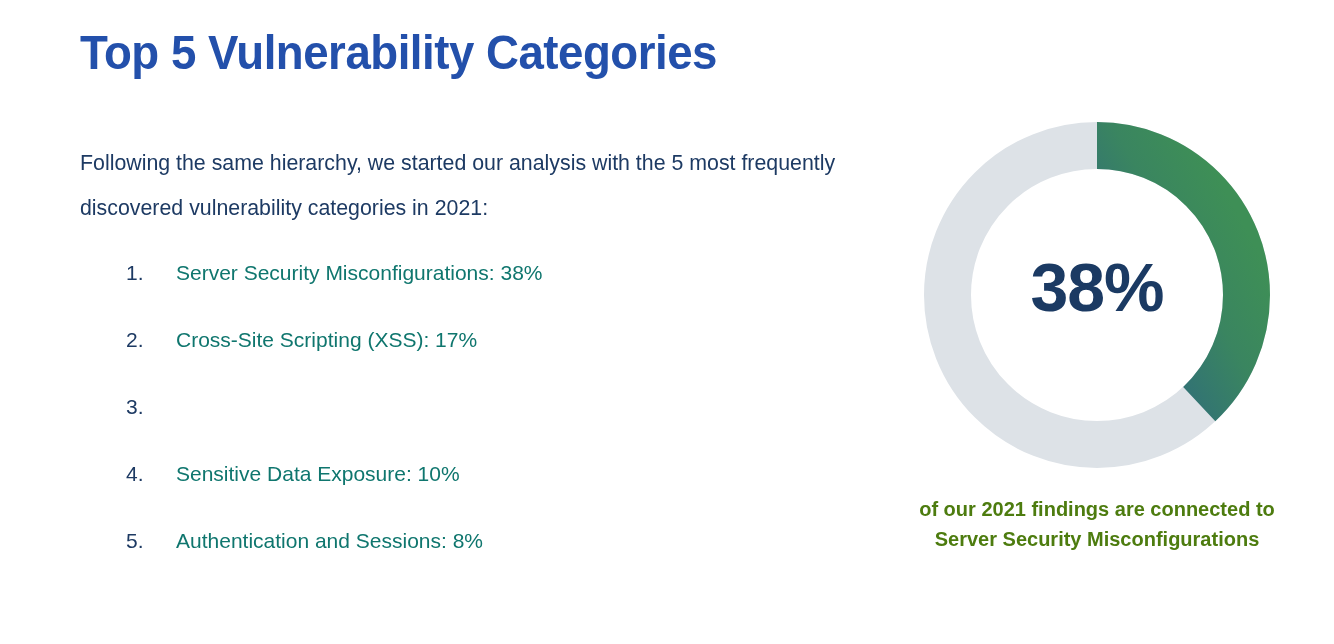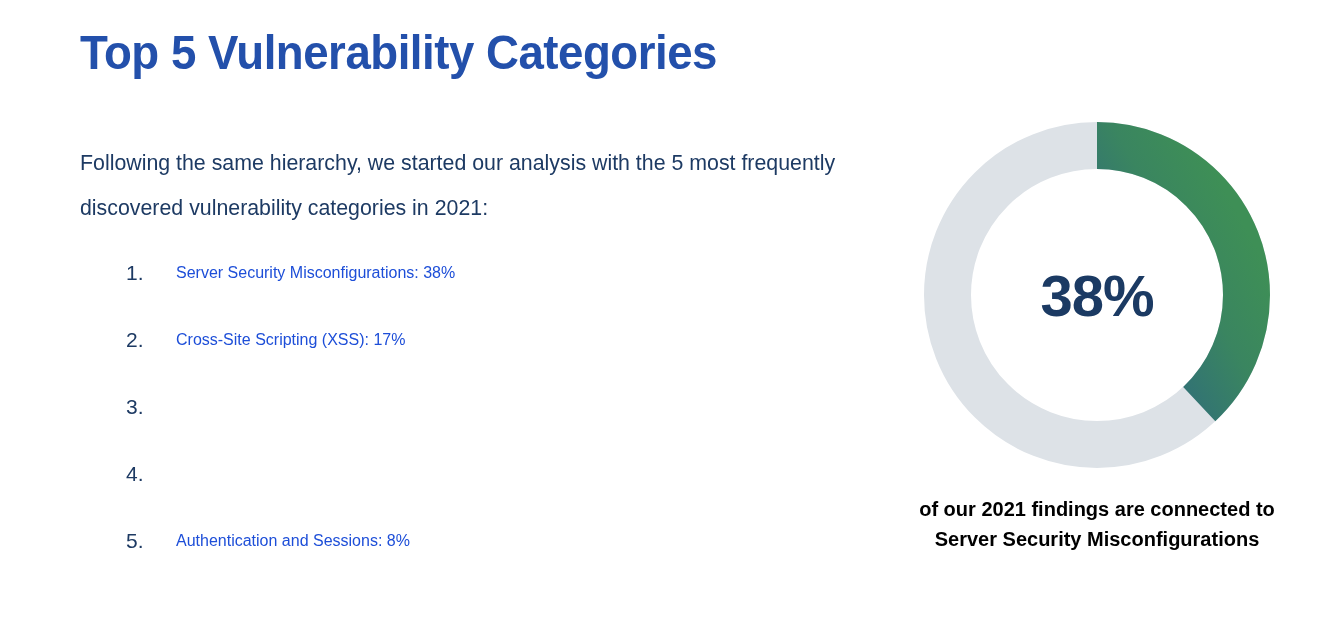--- a/index.html
+++ b/index.html
@@ -76,22 +76,22 @@
     top: 0;
     width: 34px;
     text-align: left;
     font-size: 21px;
     color: #1d3a63;
   }
   #vulnerability-list .item-label {
     position: absolute;
     left: 96px;
     top: 0;
-    font-size: 16px;
-    color: #1d4ed8;
+    font-size: 21px;
+    color: #0f766e;
     white-space: nowrap;
   }
 
   
   #donut-panel {
     position: absolute;
     left: 924px;
     top: 0;
     width: 410px;
     height: 644px;
@@ -106,43 +106,43 @@
   }
   #donut-chart svg {
     display: block;
     width: 346px;
     height: 346px;
   }
 
   #donut-center-value {
     position: absolute;
     left: 0;
-    top: 122px;
+    top: 114px;
     width: 346px;
     height: 346px;
     display: flex;
     align-items: center;
     justify-content: center;
-    font-size: 58px;
+    font-size: 68px;
     font-weight: 700;
     letter-spacing: -1px;
     color: #1b3a63;
     pointer-events: none;
   }
 
   #donut-caption {
     position: absolute;
     left: -8px;
     top: 494px;
     width: 362px;
     text-align: center;
     font-size: 20px;
     line-height: 30px;
     font-weight: 700;
-    color: #000000;
+    color: #4d7c0f;
   }
 </style>
 </head>
 <body>
 
 <div id="left-column">
 
   <h1 id="page-title">Top 5 Vulnerability Categories</h1>
 
   <p id="intro-paragraph">Following the same hierarchy, we started our analysis with the 5 most frequently discovered vulnerability categories in 2021:</p>
@@ -154,20 +154,21 @@
     </li>
     <li class="list-item">
       <span class="item-number">2.</span>
       <span class="item-label">Cross-Site Scripting (XSS): 17%</span>
     </li>
     <li class="list-item">
       <span class="item-number">3.</span>
     </li>
     <li class="list-item">
       <span class="item-number">4.</span>
+      <span class="item-label">Sensitive Data Exposure: 10%</span>
     </li>
     <li class="list-item">
       <span class="item-number">5.</span>
       <span class="item-label">Authentication and Sessions: 8%</span>
     </li>
   </ol>
 </div>
 
 <div id="donut-panel">
 

